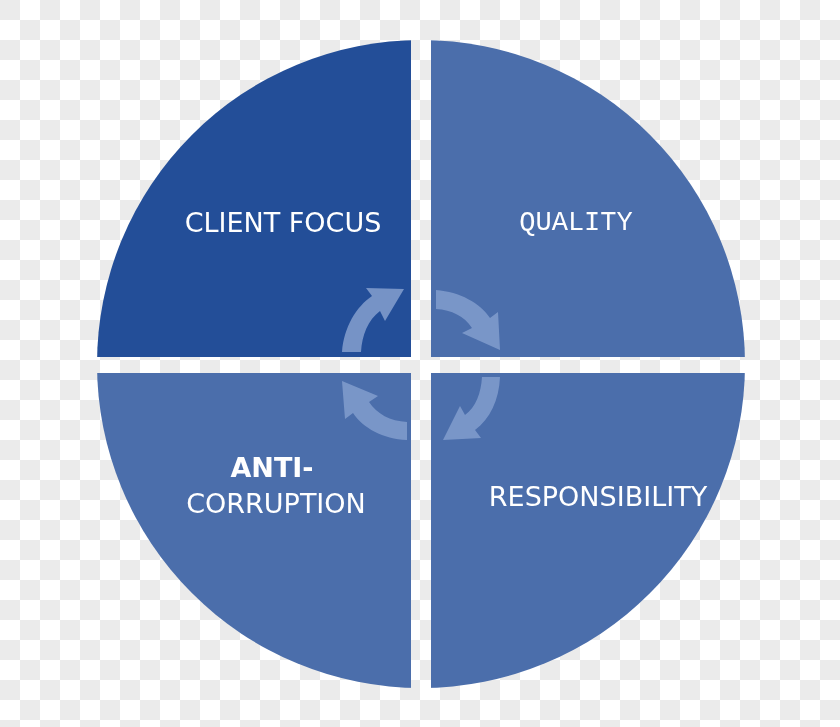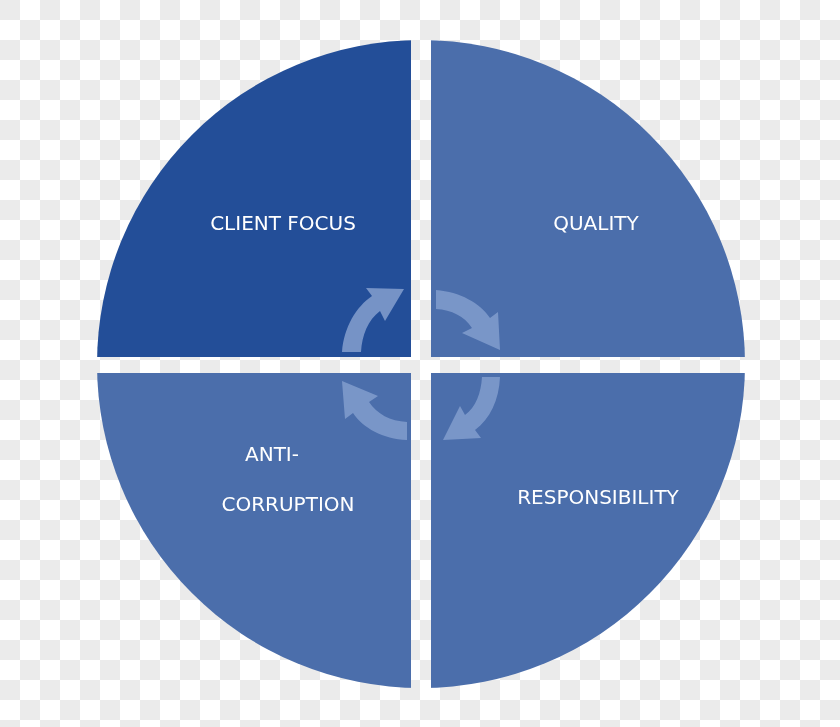--- a/index.html
+++ b/index.html
@@ -8,21 +8,21 @@
       background-color: #ffffff;
       background-image:
         linear-gradient(45deg, #ebebeb 25%, transparent 25%, transparent 75%, #ebebeb 75%),
         linear-gradient(45deg, #ebebeb 25%, transparent 25%, transparent 75%, #ebebeb 75%);
       background-size: 40px 40px;
       background-position: 0 20px, 20px 0;
       font-family: "DejaVu Sans", "Liberation Sans", sans-serif;
     }
     #diagram { position: absolute; left: 0; top: 0; }
     .label {
-      position: absolute; color: #ffffff; font-size: 20px; letter-spacing: 0px;
+      position: absolute; color: #ffffff; font-size: 27px; letter-spacing: 0px;
       text-align: center; line-height: 34px; white-space: nowrap;
       font-family: "DejaVu Sans", "Liberation Sans", sans-serif;
       transform: translateX(-50%);
     }
   </style>
 </head>
 <body>
 
 <svg id="diagram" width="840" height="727" viewBox="0 0 840 727">
   <defs>
@@ -43,16 +43,16 @@
 
     <path d="M436,290 C460,292 480,303 490,318 L498,312 L500,350 L462,333 L472,328 C464,316 452,310 436,309 Z"></path>
 
     <path d="M500,377 C499,400 490,419 475,430 L481,438 L443,440 L460,406 L465,415 C476,407 481,393 482,377 Z"></path>
 
     <path d="M407,440 C383,439 363,428 353,413 L345,419 L342,381 L378,396 L369,402 C377,414 390,421 407,422 Z"></path>
   </g>
 </svg>
 
 <div class="label" style="left:283px; top:206px;">CLIENT FOCUS</div>
-<div class="label" style="left:596px; top:206px;">QUALITY</div>
-<div class="label" style="left:272px; top:437px;">ANTI-</div>
-<div class="label" style="left:288px; top:487px;">CORRUPTION</div>
+<div class="label" style="left:576px; top:206px;font-family:Liberation Mono, monospace;">QUALITY</div>
+<div class="label" style="left:272px; top:451px;font-weight:bold;">ANTI-</div>
+<div class="label" style="left:276px; top:487px;">CORRUPTION</div>
 <div class="label" style="left:598px; top:480px;">RESPONSIBILITY</div>
 
 </body></html>

